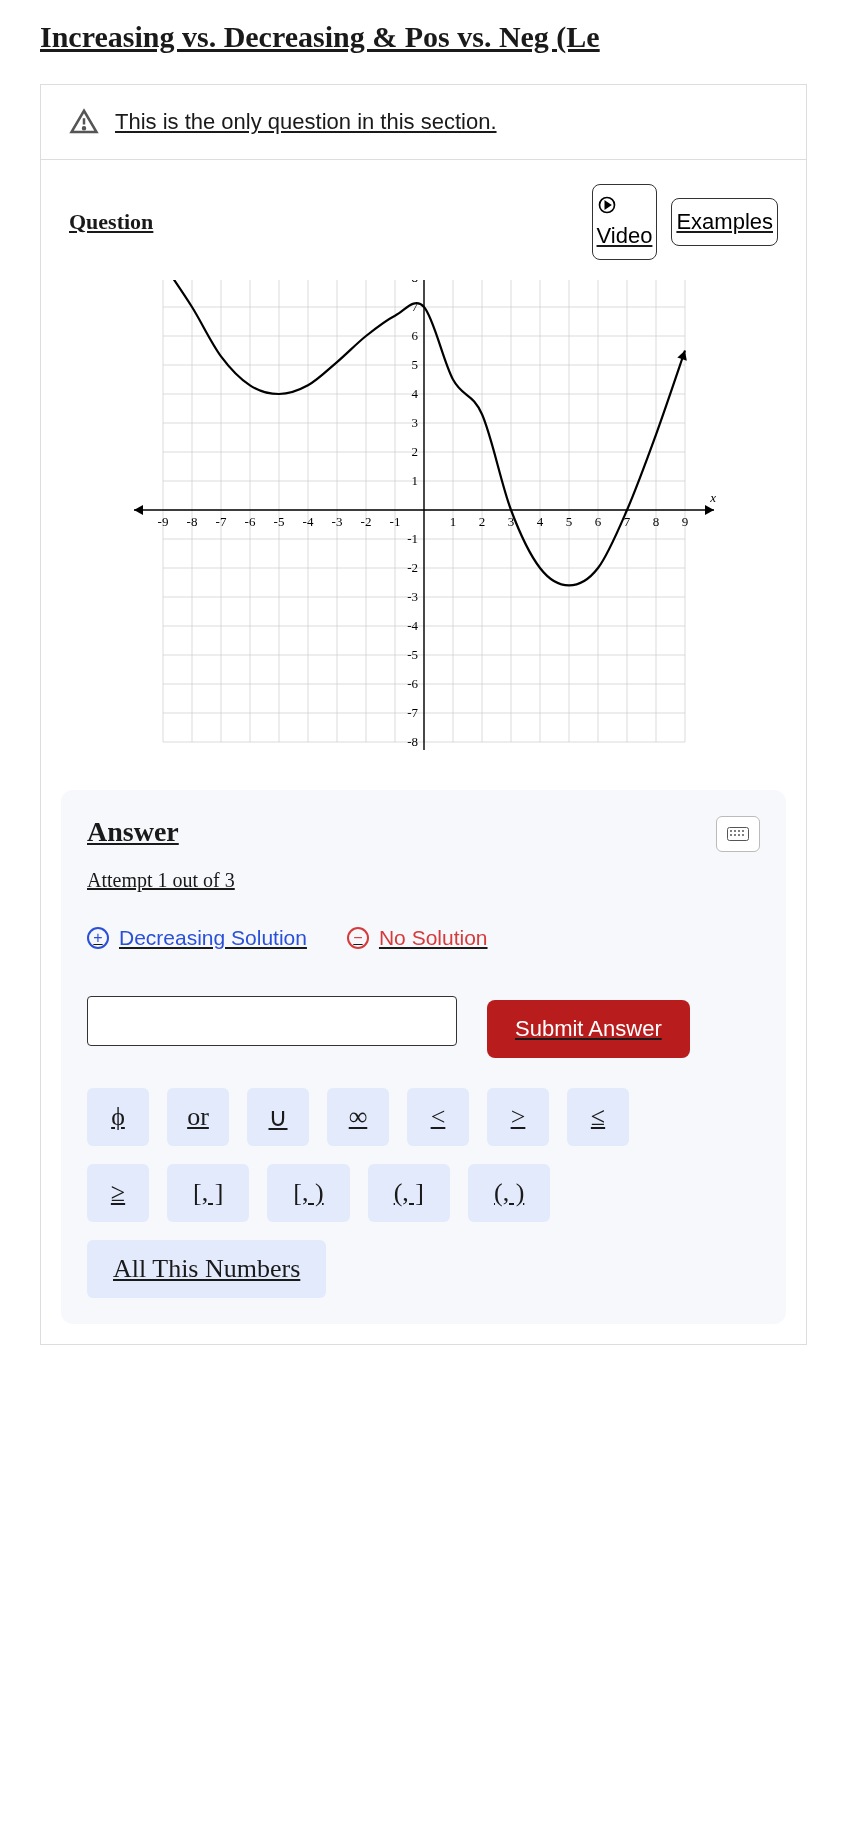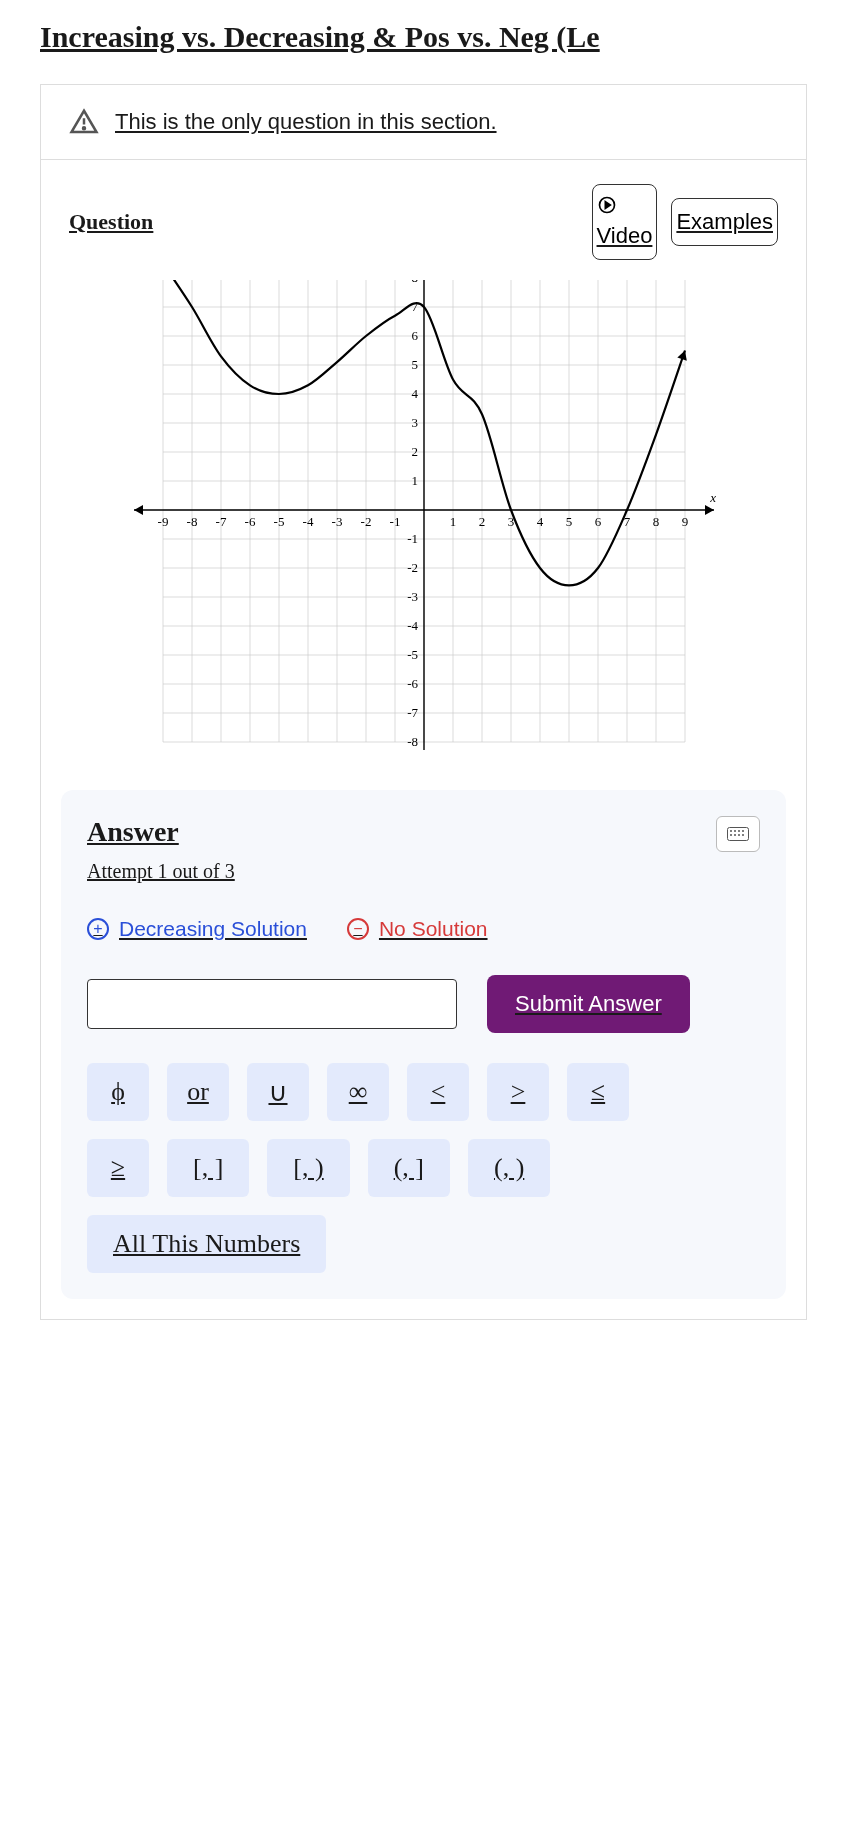--- a/index.html
+++ b/index.html
@@ -89,21 +89,21 @@
     width: 44px; height: 36px;
     border: 1px solid #bbb;
     border-radius: 6px;
     background:#fff;
     display:flex; align-items:center; justify-content:center;
     cursor:pointer;
   }
   .attempt {
     font-size: 20px;
     font-family: Georgia, serif;
-    margin-top: 8px;
+    margin-top: 17px;
   }
   .sol-links {
     display: flex;
     gap: 40px;
     margin-top: 34px;
     font-family: -apple-system, "Segoe UI", sans-serif;
     font-size: 21px;
   }
   .sol-link {
     display: inline-flex;
@@ -132,28 +132,29 @@
   .answer-input {
     flex: 0 0 370px;
     height: 50px;
     border: 1.5px solid #333;
     border-radius: 4px;
     font-size: 20px;
     padding: 0 10px;
     background:#fff;
   }
   .submit-btn {
-    background: #701a75;
+    background: #b91c1c;
     color: #fff;
     border: none;
     border-radius: 8px;
     padding: 16px 28px;
     font-size: 22px;
     font-family: -apple-system, "Segoe UI", sans-serif;
     cursor: pointer;
+    margin-top: 16px;
   }
   .keypad {
     margin-top: 30px;
     display: flex;
     flex-wrap: wrap;
     gap: 18px;
     max-width: 620px;
   }
   .key {
     background: #e3eafc;

